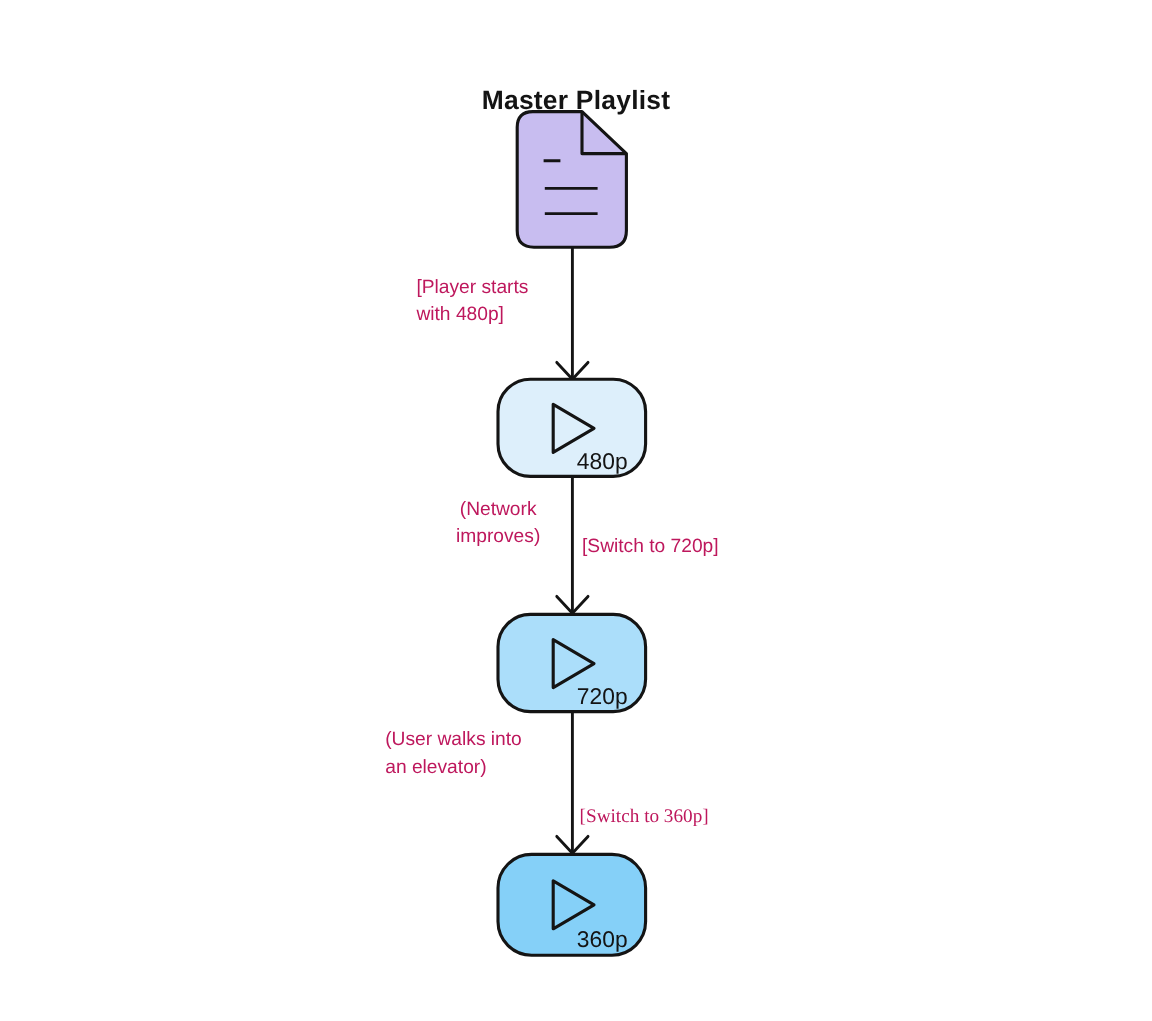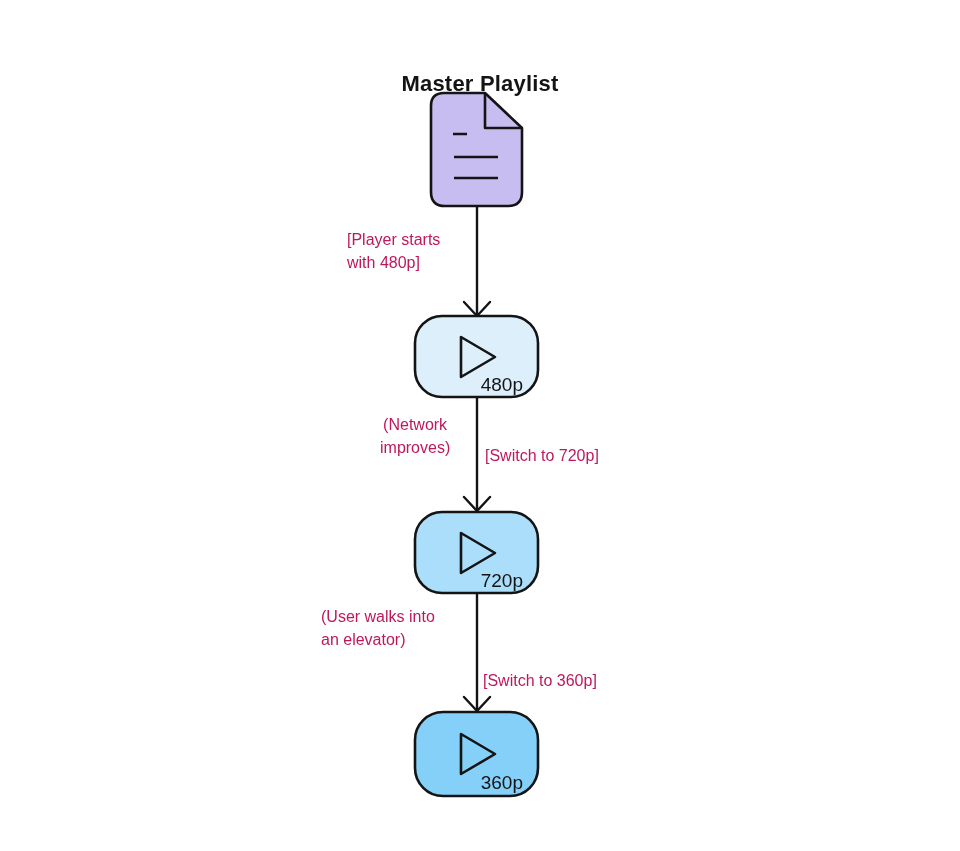--- a/index.html
+++ b/index.html
@@ -80,21 +80,21 @@
     <path d="M49 24 L49 64 L83 44 Z" fill="none" stroke="#141414" stroke-width="2.6" stroke-linejoin="round"></path>
     <text x="111" y="78" text-anchor="end">720p</text>
   </svg>
 
   <svg class="abs" style="left:461px; top:593px;" width="32" height="121" viewBox="0 0 32 121">
     <line x1="16" y1="0" x2="16" y2="118" stroke="#141414" stroke-width="2.4"></line>
     <polyline points="3,104 16,118 29,104" fill="none" stroke="#141414" stroke-width="2.4" stroke-linecap="round" stroke-linejoin="round"></polyline>
   </svg>
   <div class="edge-label" style="left:321px; top:605px;">(User walks into
 an elevator)</div>
-  <div class="edge-label" style="left:483px; top:669px;">[Switch to 360p]</div>
+  <div class="edge-label" style="left:483px; top:669px;font-family:Liberation Serif, serif;">[Switch to 360p]</div>
 
   <svg class="abs" style="left:412px; top:709px;" width="129" height="90" viewBox="0 0 129 90">
     <rect x="3" y="3" width="123" height="84" rx="28" stroke="#141414" stroke-width="2.6" fill="#85d0f8"></rect>
     <path d="M49 25 L49 65 L83 45 Z" fill="none" stroke="#141414" stroke-width="2.6" stroke-linejoin="round"></path>
     <text x="111" y="80" text-anchor="end">360p</text>
   </svg>
 
 </div>
 
 </body></html>

